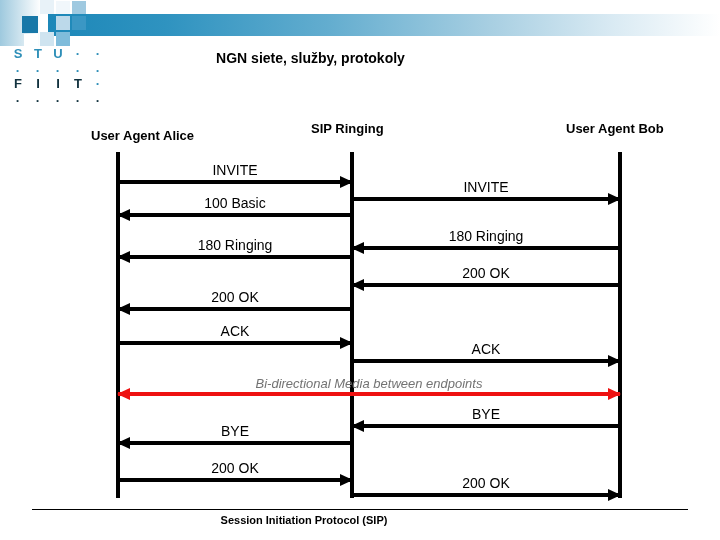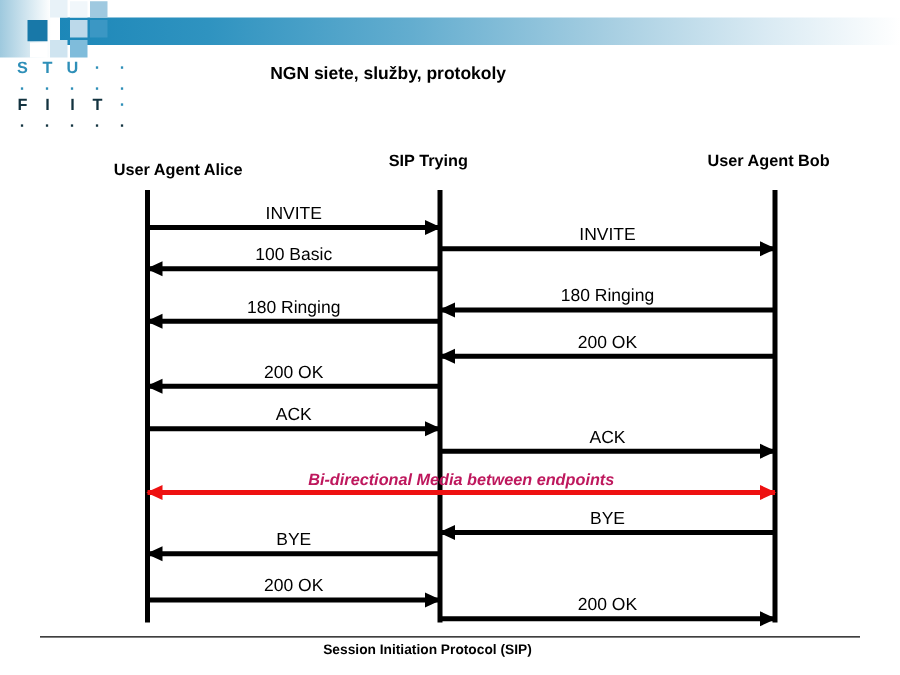--- a/index.html
+++ b/index.html
@@ -166,22 +166,22 @@
 
   .arrow-label {
     position: absolute;
     font-family: "Liberation Sans", sans-serif;
     font-size: 14px;
     color: #000000;
     white-space: nowrap;
     text-align: center;
   }
   .arrow-label.red {
-    color: #be185d;
-    font-weight: bold;
+    color: #737373;
+    font-weight: normal;
     font-style: italic;
     font-size: 13px;
   }
 
   
   .footer-rule {
     position: absolute;
     left: 32px;
     top: 509px;
     width: 656px;
@@ -191,21 +191,20 @@
   .footer-text {
     position: absolute;
     left: 0;
     top: 514px;
     width: 608px;
     text-align: center;
     font-family: "Liberation Sans", sans-serif;
     font-weight: bold;
     font-size: 11px;
     color: #000000;
-    margin-left: 38px;
   }
 </style>
 </head>
 <body>
 
 <div id="slide">
 
   <div class="banner-bar"></div>
   <div class="banner-fade-left"></div>
   <div class="sq sq-f"></div>
@@ -245,21 +244,21 @@
       <span class="logo-dot dark">·</span>
       <span class="logo-dot dark">·</span>
       <span class="logo-dot dark">·</span>
       <span class="logo-dot dark">·</span>
     </div>
   </div>
 
   <div class="title-main">NGN siete, služby, protokoly</div>
 
   <div class="col-head alice">User Agent Alice</div>
-  <div class="col-head server">SIP Trying</div>
+  <div class="col-head server">SIP Ringing</div>
   <div class="col-head bob">User Agent Bob</div>
 
   <div class="lifeline ll-alice"></div>
   <div class="lifeline ll-server"></div>
   <div class="lifeline ll-bob"></div>
 
   <div id="messages">
       <div class="arrow" style="left: 118px; top: 180px; width: 234px;">
         <span class="head right"></span>
       </div>

